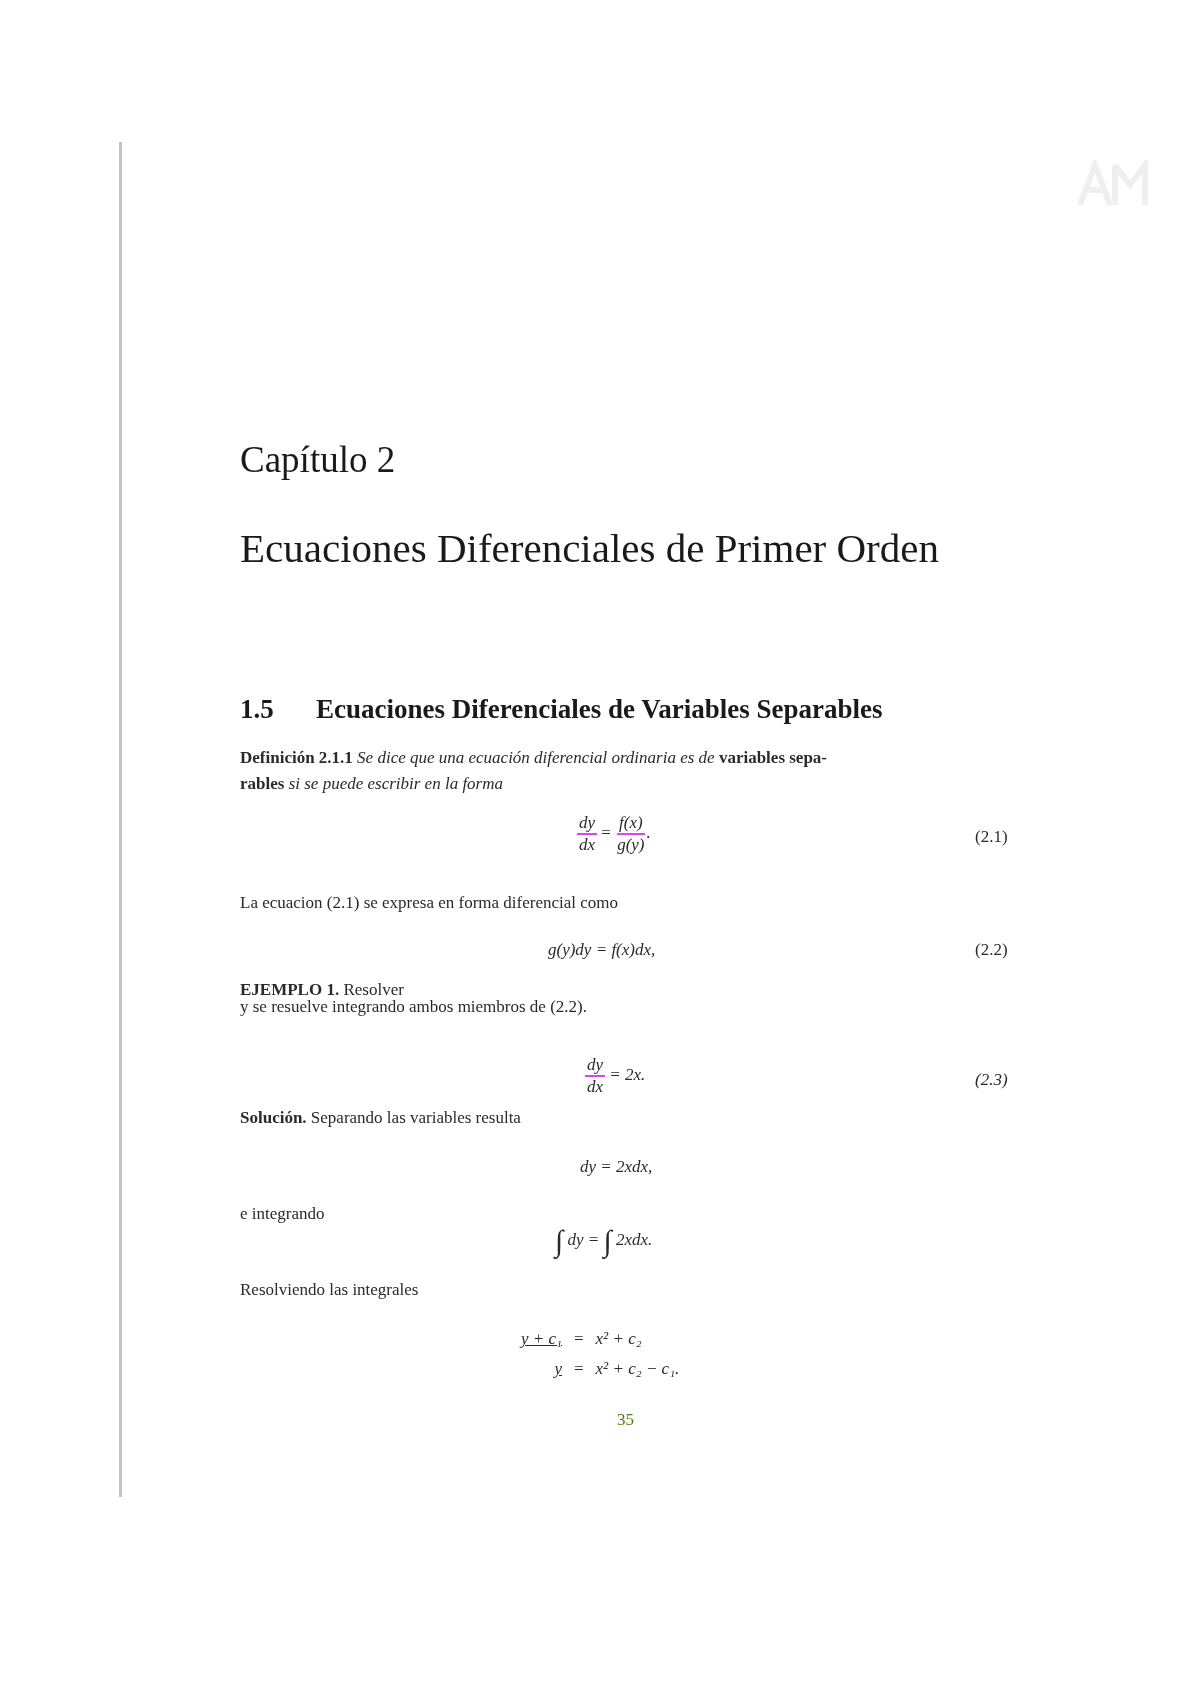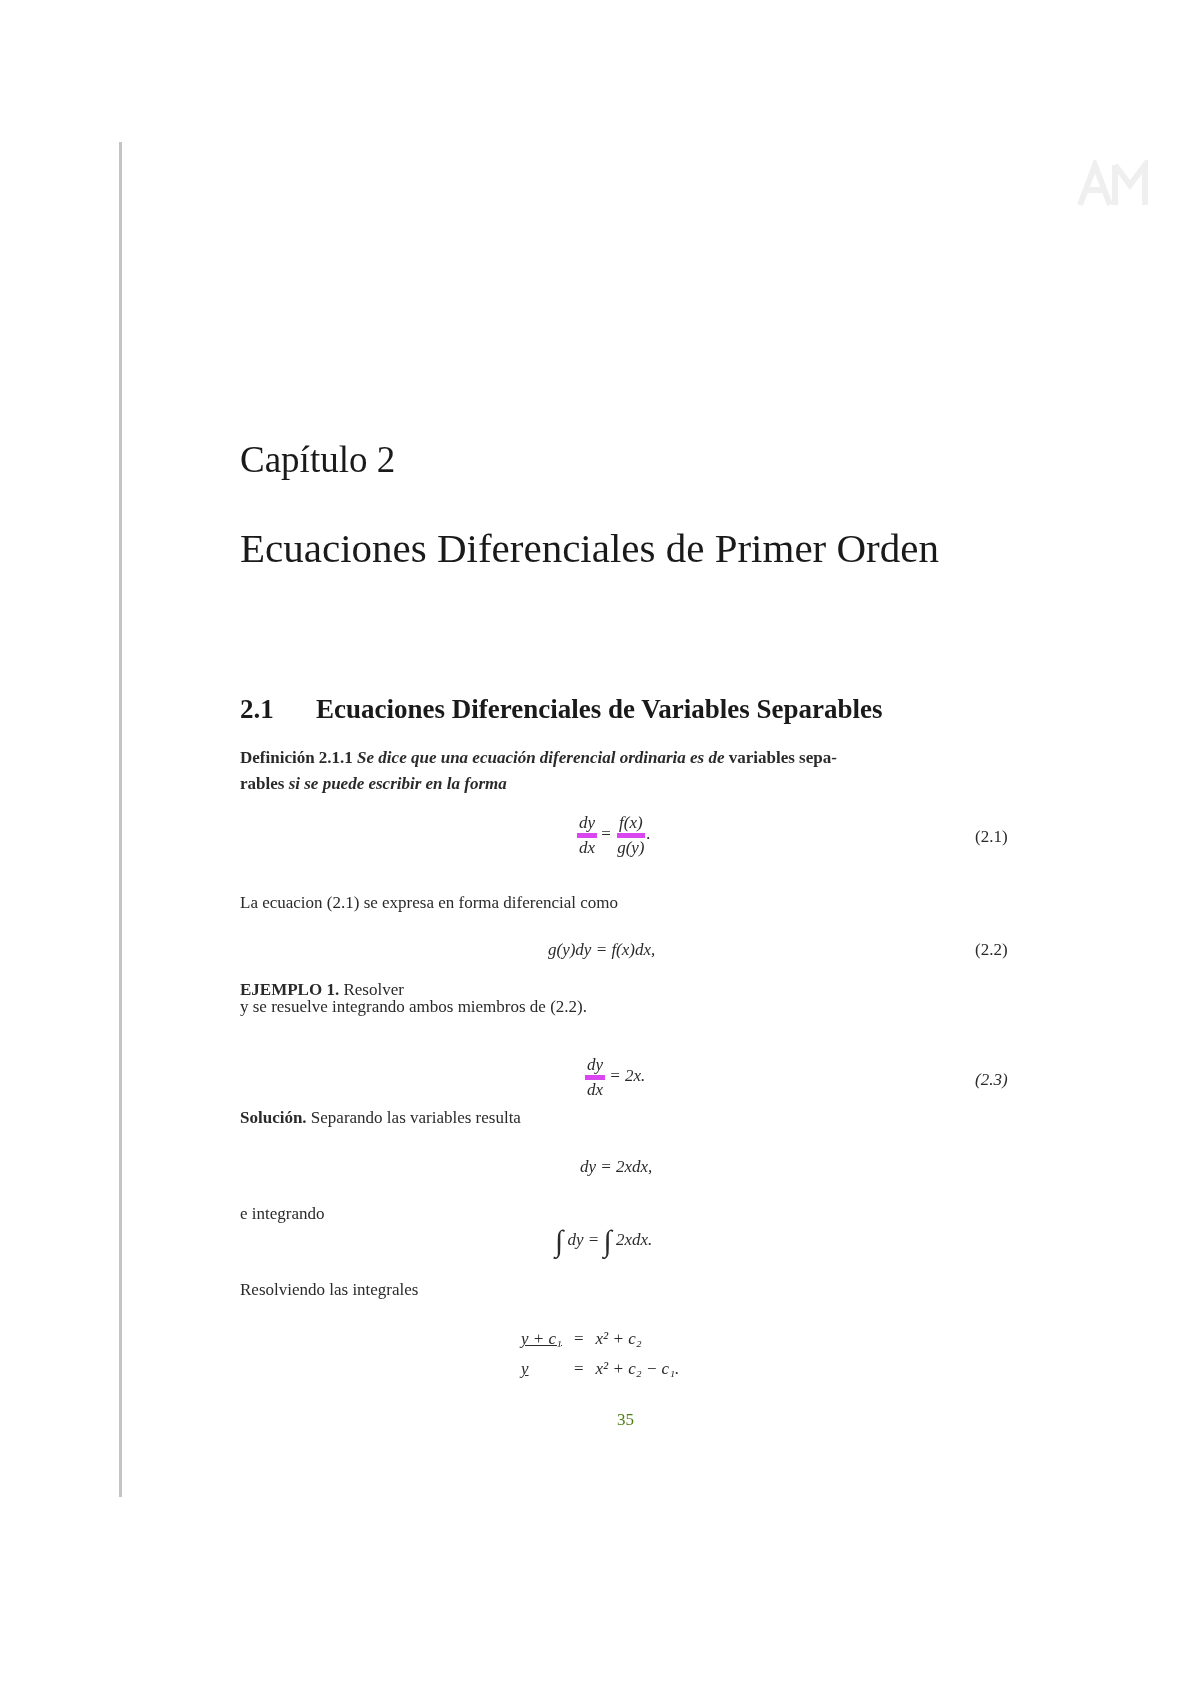--- a/index.html
+++ b/index.html
@@ -6,49 +6,49 @@
   body { width: 1200px; height: 1696px; position: relative; overflow: hidden;
          font-family: "DejaVu Serif", "Liberation Serif", serif; color: #1a1a1a; }
   .margin-line { position: absolute; left: 119px; top: 142px; width: 3px; height: 1355px; background: #c4c4c4; }
   .watermark { position: absolute; left: 1075px; top: 160px; width: 80px; height: 50px; opacity: 0.06; }
   .abs { position: absolute; white-space: nowrap; }
   .chapter { left: 240px; top: 438px; font-size: 37px; font-family: "Liberation Serif", serif; }
   .title { left: 240px; top: 522px; font-size: 41px; line-height: 52px; font-family: "Liberation Serif", serif; white-space: normal; width: 780px; }
   .section { left: 240px; top: 694px; font-size: 27px; font-weight: bold; font-family: "Liberation Serif", serif; }
   .section .num { display: inline-block; width: 76px; }
   .body { font-size: 17px; font-family: "Liberation Serif", serif; color: #2a2a2a; }
-  .it { font-style: italic; font-weight: bold; }
+  .it { font-style: italic; }
   .b { font-weight: bold; }
   .math { font-family: "Liberation Serif", serif; font-style: italic; font-size: 17px; color: #2a2a2a; }
   .eqnum { font-family: "Liberation Serif", serif; font-size: 17px; color: #2a2a2a; }
   .frac { display: inline-flex; flex-direction: column; align-items: center; vertical-align: middle; }
-  .frac .n { padding: 0 2px; border-bottom: 5px solid #d946ef; line-height: 20px; }
+  .frac .n { padding: 0 2px; border-bottom: 2px solid #d946ef; line-height: 20px; }
   .frac .d { padding: 0 2px; line-height: 20px; }
   .up { font-style: normal; }
   .integral { font-size: 30px; font-style: italic; vertical-align: middle; }
   .eqarr td { padding: 0 6px; font-family: "Liberation Serif", serif; font-style: italic; font-size: 17px; color: #2a2a2a; height: 30px; }
-  .eqarr td.r { text-align: left; text-decoration: underline; }
+  .eqarr td.r { text-align: right; text-decoration: underline; }
   .eqarr td.c { text-align: center; font-style: normal; }
   .eqarr td.l { text-align: left; }
   .pagenum { left: 617px; top: 1410px; font-size: 17px; font-family: "Liberation Serif", serif; color: #4d7c0f; }
 </style>
 </head>
 <body>
 
 <div class="margin-line"></div>
 
 <svg class="watermark" viewBox="0 0 80 50">
   <path d="M5 45 L20 5 L35 45 M12 30 L28 30 M40 5 L40 45 M40 5 L55 25 L70 5 L70 45" stroke="#000" stroke-width="6" fill="none"></path>
 </svg>
 
 <div class="abs chapter">Capítulo 2</div>
 <div class="abs title">Ecuaciones Diferenciales de Primer Orden</div>
 
 <div class="abs section">
-  <span class="num">2.1</span><span>Ecuaciones Diferenciales de Variables Separables</span>
+  <span class="num">1.5</span><span>Ecuaciones Diferenciales de Variables Separables</span>
 </div>
 
 <div class="abs body" style="left:240px; top:748px;">
   <span class="b">Definición 2.1.1</span>
   <span class="it">Se dice que una ecuación diferencial ordinaria es de</span>
   <span class="b">variables sepa-</span>
 </div>
 <div class="abs body" style="left:240px; top:774px;">
   <span class="b">rables</span>
   <span class="it">si se puede escribir en la forma</span>

